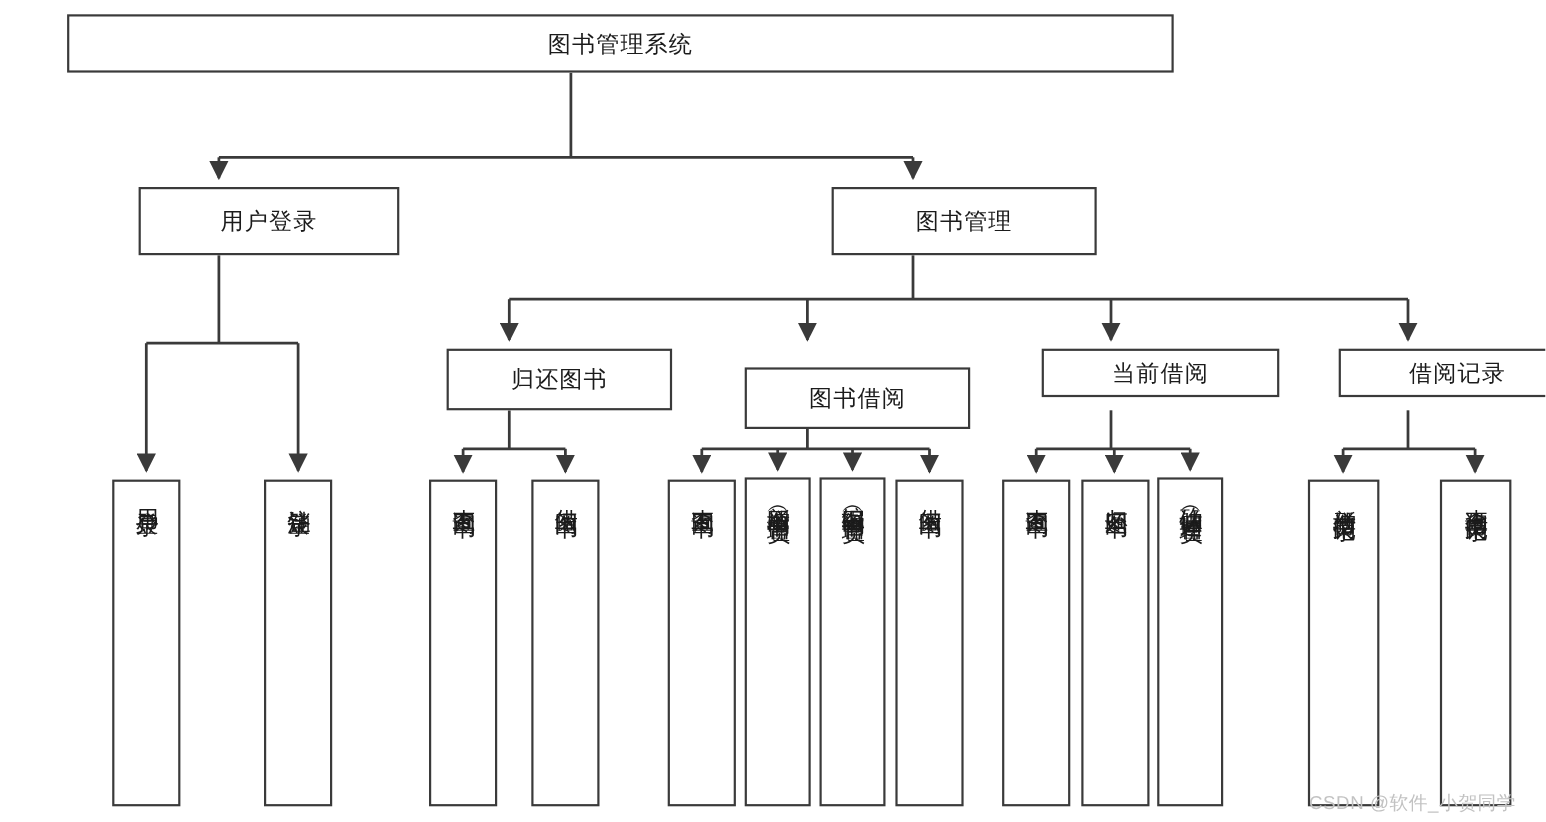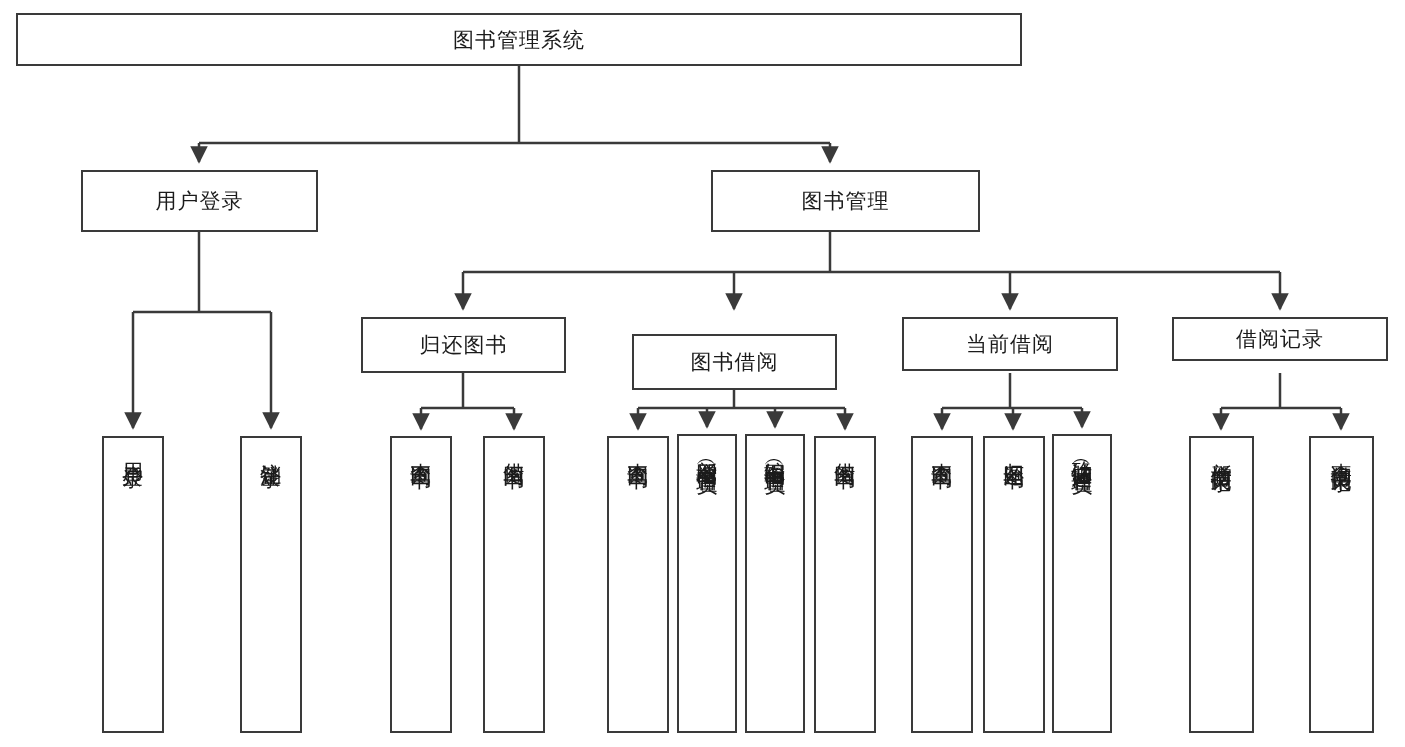--- a/index.html
+++ b/index.html
@@ -32,20 +32,21 @@
     border: 2px solid #3a3a3a;
     background: #ffffff;
     display: flex;
     align-items: center;
     justify-content: center;
     color: #1b1b1b;
   }
   .node.horiz {
     font-size: 21px;
     letter-spacing: 1px;
+    margin-left: 45px;
   }
   .node.vert {
     align-items: flex-start;
     padding-top: 8px;
   }
   .vlabel {
     writing-mode: vertical-rl;
     text-orientation: upright;
     font-size: 21px;
     line-height: 1.22;
@@ -113,25 +114,25 @@
       <path d="M 1280 373 L 1280 408"></path>
       <path d="M 1221 408 L 1341 408"></path>
       <path d="M 1221 408 L 1221 429" marker-end="url(#arrow)"></path>
       <path d="M 1341 408 L 1341 429" marker-end="url(#arrow)"></path>
     </g>
   </svg>
 
   <div class="node horiz" style="left: 16px; top: 13px; width: 1006px; height: 53px;">图书管理系统</div>
 
   <div class="node horiz" style="left: 81px; top: 170px; width: 237px; height: 62px;">用户登录</div>
-  <div class="node horiz" style="left: 711px; top: 170px; width: 269px; height: 62px; text-align: right;">图书管理</div>
+  <div class="node horiz" style="left: 711px; top: 170px; width: 241px; height: 62px; text-align: right;">图书管理</div>
 
   <div class="node horiz" style="left: 361px; top: 317px; width: 205px; height: 56px;">归还图书</div>
   <div class="node horiz" style="left: 632px; top: 334px; width: 205px; height: 56px;">图书借阅</div>
-  <div class="node horiz" style="left: 902px; top: 317px; width: 216px; height: 54px;">当前借阅</div>
+  <div class="node horiz" style="left: 902px; top: 317px; width: 216px; height: 44px;">当前借阅</div>
   <div class="node horiz" style="left: 1172px; top: 317px; width: 216px; height: 44px;">借阅记录</div>
 
   <div class="node vert" style="left: 102px; top: 436px; width: 62px; height: 297px;">
     <span class="vlabel">用户登录</span>
   </div>
   <div class="node vert" style="left: 240px; top: 436px; width: 62px; height: 297px;">
     <span class="vlabel">注销登录</span>
   </div>
   <div class="node vert" style="left: 390px; top: 436px; width: 62px; height: 297px;">
     <span class="vlabel">查询图书</span>
@@ -160,14 +161,15 @@
   <div class="node vert" style="left: 1052px; top: 434px; width: 60px; height: 299px;">
     <span class="vlabel">确认归还（管理员）</span>
   </div>
   <div class="node vert" style="left: 1189px; top: 436px; width: 65px; height: 297px;">
     <span class="vlabel">新增借阅记录</span>
   </div>
   <div class="node vert" style="left: 1309px; top: 436px; width: 65px; height: 297px;">
     <span class="vlabel">查询借阅记录</span>
   </div>
 
+  <div class="watermark" style="left: 1190px; top: 718px;">CSDN @软件_小贺同学</div>
 
 </div>
 
 </body></html>

